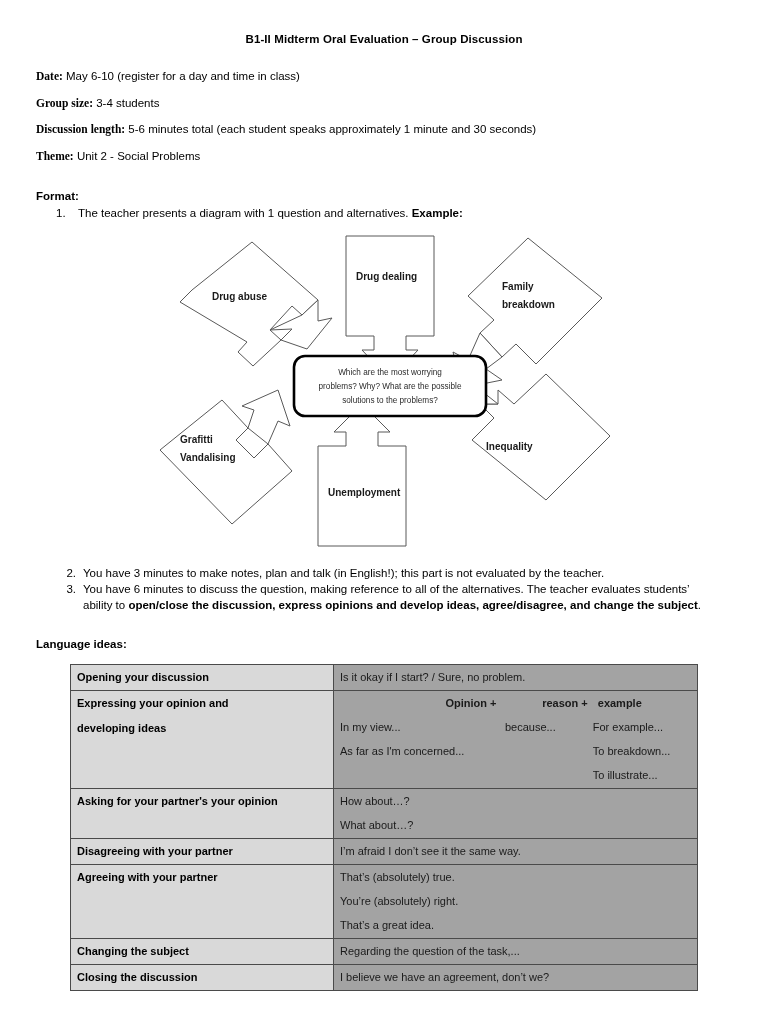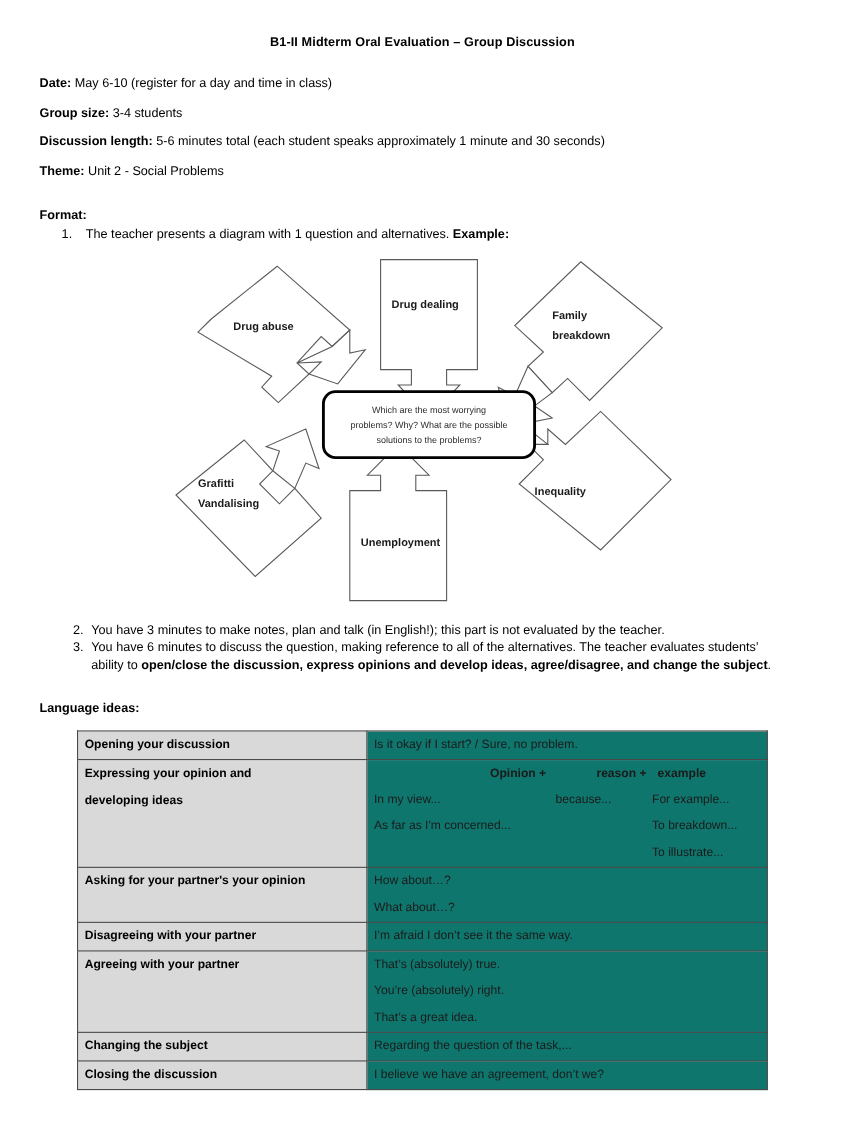--- a/index.html
+++ b/index.html
@@ -42,20 +42,21 @@
     width: 700px;
   }
   .meta-line {
     font-size: 11.5px;
     line-height: 14px;
     margin-bottom: 12.5px;
     white-space: nowrap;
   }
   .meta-line .lbl {
     font-weight: bold;
+    font-family: Liberation Serif, serif;
   }
 
   
   .format-heading {
     position: absolute;
     top: 190px;
     left: 36px;
     font-size: 11.5px;
     font-weight: bold;
   }
@@ -138,21 +139,21 @@
     padding: 4px 6px 5px 6px;
   }
   .lang-table td.head-cell {
     width: 250px;
     background: #d9d9d9;
     font-weight: bold;
     color: #000;
     line-height: 16px;
   }
   .lang-table td.body-cell {
-    background: #0f766e;
+    background: #a3a3a3;
     color: #1a1a1a;
     line-height: 16px;
   }
   .cell-line { display: block; margin-bottom: 8px; }
   .cell-line:last-child { margin-bottom: 0; }
   .cell-line.tight { margin-bottom: 0; }
 
   .opinion-grid {
     display: block;
     width: 100%;

